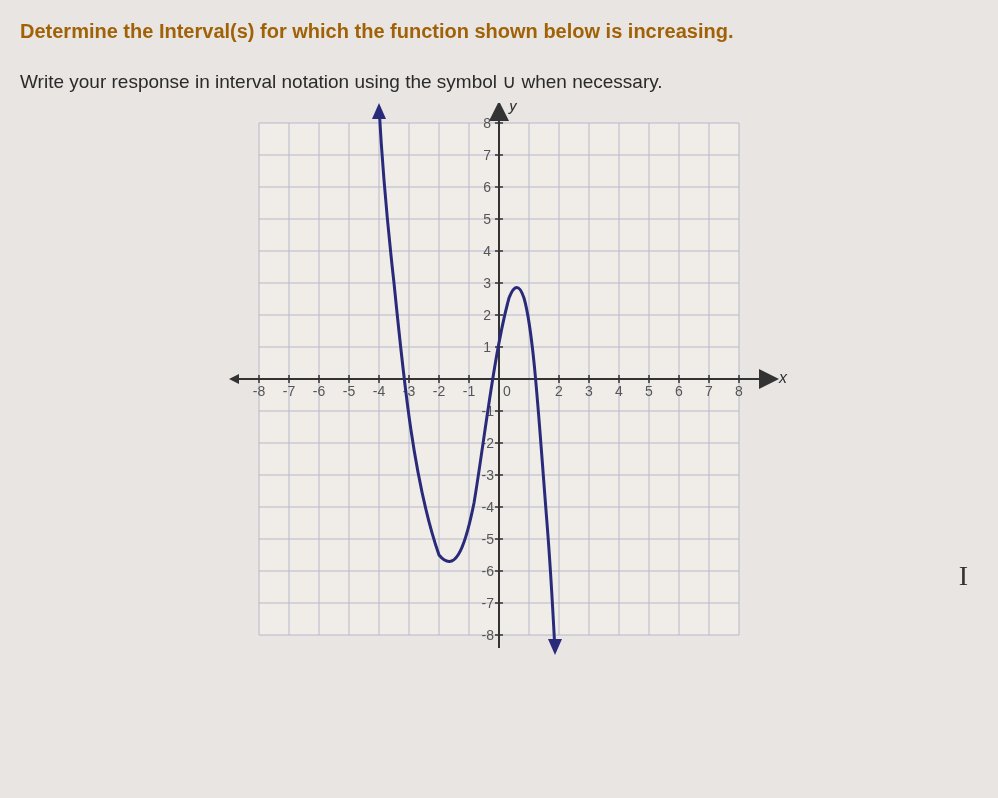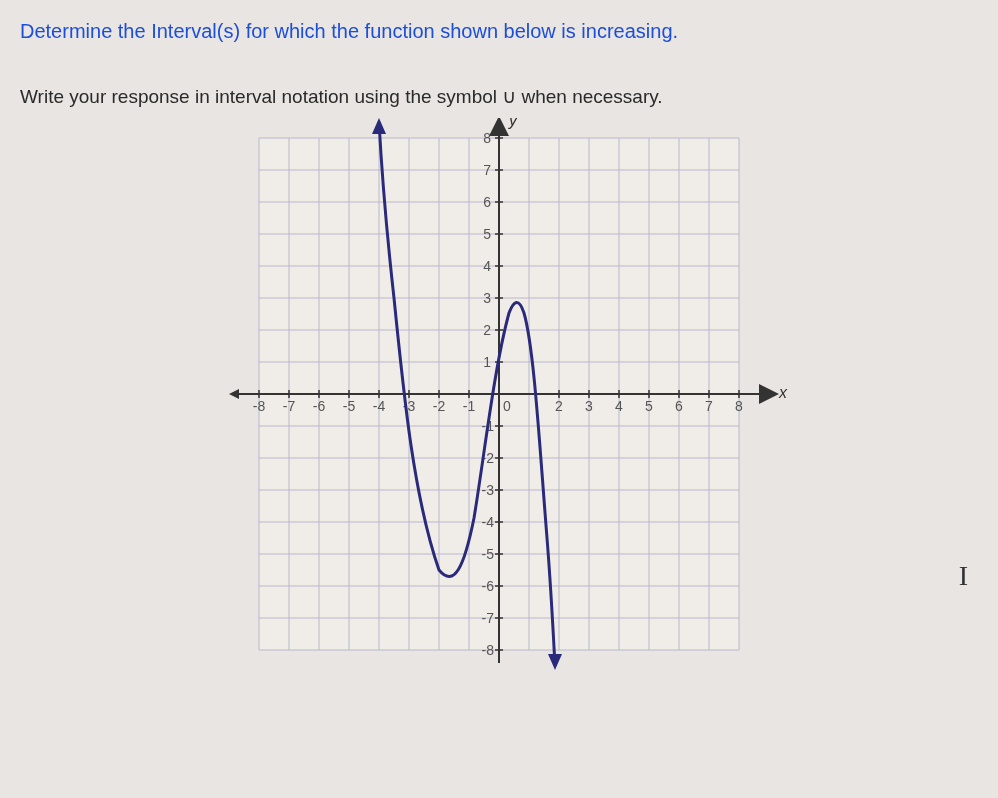--- a/index.html
+++ b/index.html
@@ -10,23 +10,23 @@
     body {
       font-family: Arial, sans-serif;
       background: #e8e5e2;
       padding: 20px;
       width: 998px;
       height: 798px;
       position: relative;
     }
     .question-text {
       font-size: 20px;
-      color: #1d4ed8;
-      margin-bottom: 42px;
-      font-weight: 400;
+      color: #a16207;
+      margin-bottom: 27px;
+      font-weight: 700;
     }
     .instruction-text {
       font-size: 19px;
       color: #2a2a2a;
       font-weight: 400;
     }
     .chart-container {
       position: relative;
       width: 600px;
       height: 560px;

